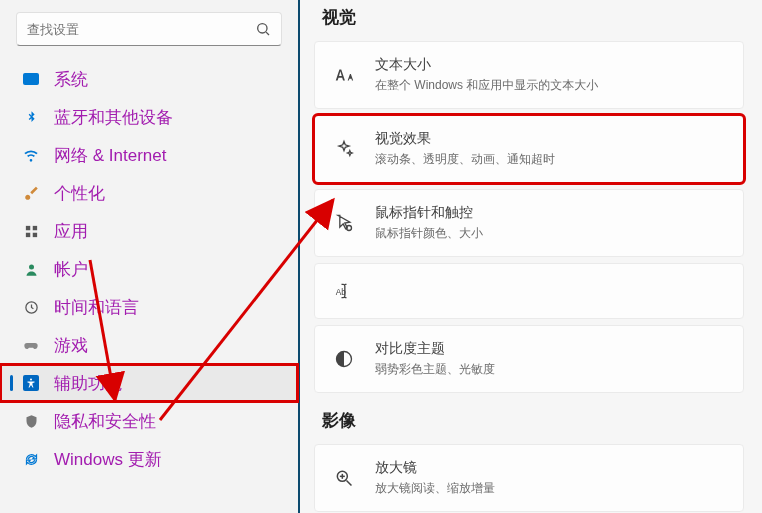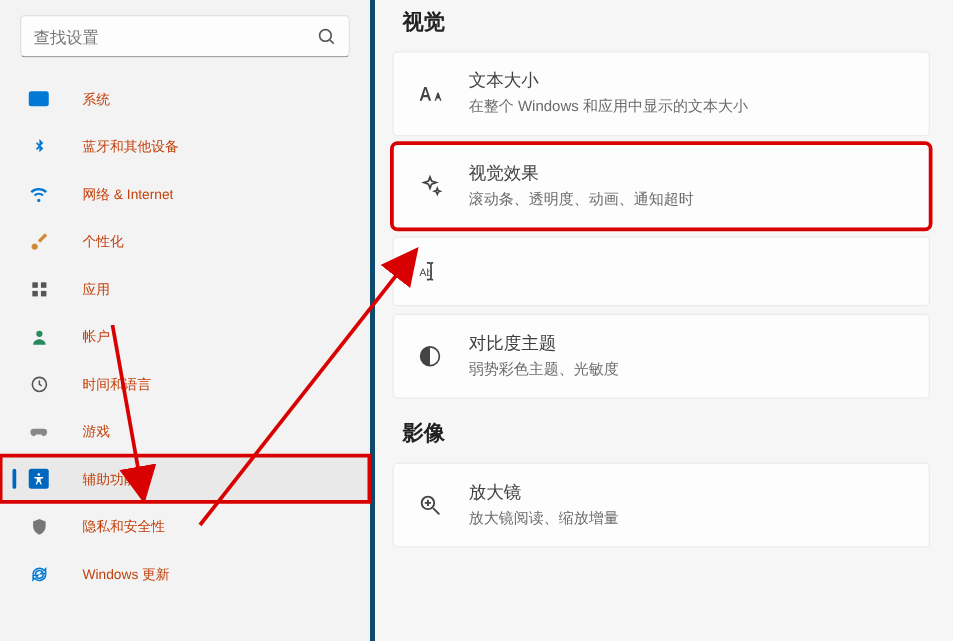--- a/index.html
+++ b/index.html
@@ -14,21 +14,21 @@
     position: relative;
   }
   .layout { display: flex; width: 100%; height: 100%; }
   
   .sidebar {
     width: 300px;
     background: #f3f3f3;
     padding: 8px 0 0 0;
     display: flex;
     flex-direction: column;
-    border-right: 4px solid #0c4a6e;
+    border-right: 2px solid #0c4a6e;
   }
   .search-wrap { padding: 4px 16px 14px 16px; }
   .search {
     display: flex; align-items: center;
     height: 34px;
     background: #fdfdfd;
     border: 1px solid #e0e0e0;
     border-bottom: 1px solid #888;
     border-radius: 4px;
     padding: 0 10px;
@@ -51,21 +51,21 @@
     content: "";
     position: absolute;
     left: 10px; top: 11px; bottom: 11px;
     width: 3px; background: #0067c0; border-radius: 2px;
   }
   .nav-icon {
     width: 18px; height: 18px; margin-right: 14px;
     display: inline-flex; align-items: center; justify-content: center;
     font-size: 15px;
   }
-  .nav-label { font-size: 11px; color: #c2410c; margin-left: 12px; }
+  .nav-label { font-size: 17px; color: #a21caf; }
   .nav-item.boxed { outline: 3px solid #d80000; outline-offset: -2px; }
   
   .ic-system { background:#0078d4; width:16px; height:12px; border-radius:2px; }
   .ic-bt { color:#0078d4; }
   .ic-net { color:#0078d4; }
   .ic-pers { color:#d08a3a; }
   .ic-app { color:#555; }
   .ic-acct { color:#2a8a5f; }
   .ic-time { color:#555; }
   .ic-game { color:#888; }
@@ -244,20 +244,32 @@
         <svg viewBox="0 0 24 24" width="20" height="20" fill="none" stroke="currentColor" stroke-width="1.6">
             <path d="M12 3l1.5 4L18 8.5l-4.5 1.5L12 14l-1.5-4L6 8.5 10.5 7 12 3zM19 14l.8 2 2 .8-2 .8-.8 2-.8-2-2-.8 2-.8.8-2z"></path>
           </svg>
       </span>
       <div class="card-text">
         <div class="t">视觉效果</div>
         <div class="d">滚动条、透明度、动画、通知超时</div>
       </div>
     </div>
 
+    <div class="card">
+      <span class="card-icon">
+        <svg viewBox="0 0 24 24" width="20" height="20" fill="none" stroke="currentColor" stroke-width="1.6">
+            <path d="M5 3l14 8-6 1 3 6-2 1-3-6-4 4V3z"></path>
+            <circle cx="18" cy="18" r="3"></circle>
+          </svg>
+      </span>
+      <div class="card-text">
+        <div class="t">鼠标指针和触控</div>
+        <div class="d">鼠标指针颜色、大小</div>
+      </div>
+    </div>
 
     <div class="card">
       <span class="card-icon">
         <svg viewBox="0 0 24 24" width="20" height="20" fill="none" stroke="currentColor" stroke-width="1.6">
             <path d="M9 4h2a2 2 0 012 2v12a2 2 0 01-2 2H9M15 4h-2M15 20h-2"></path>
             <text x="2" y="17" font-size="10" fill="currentColor" stroke="none">Ab</text>
           </svg>
       </span>
     </div>
 

